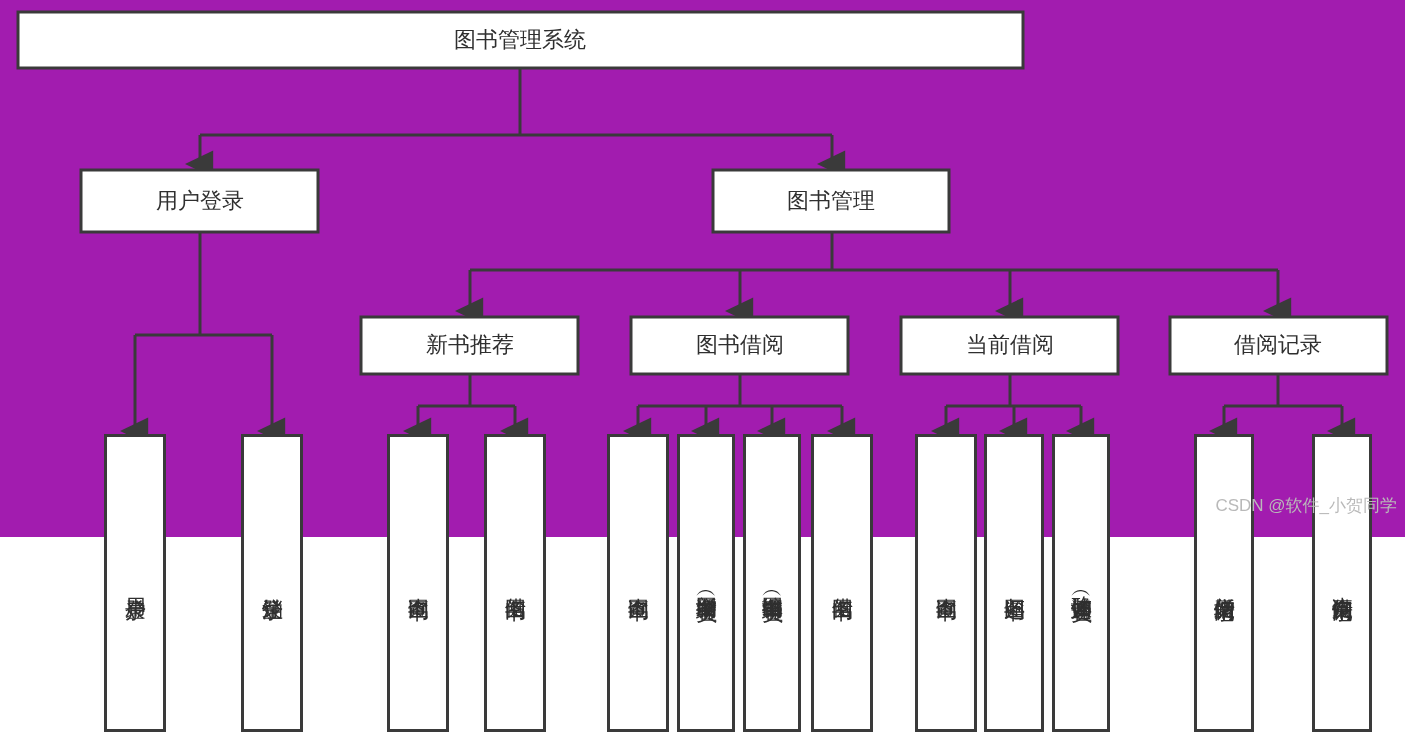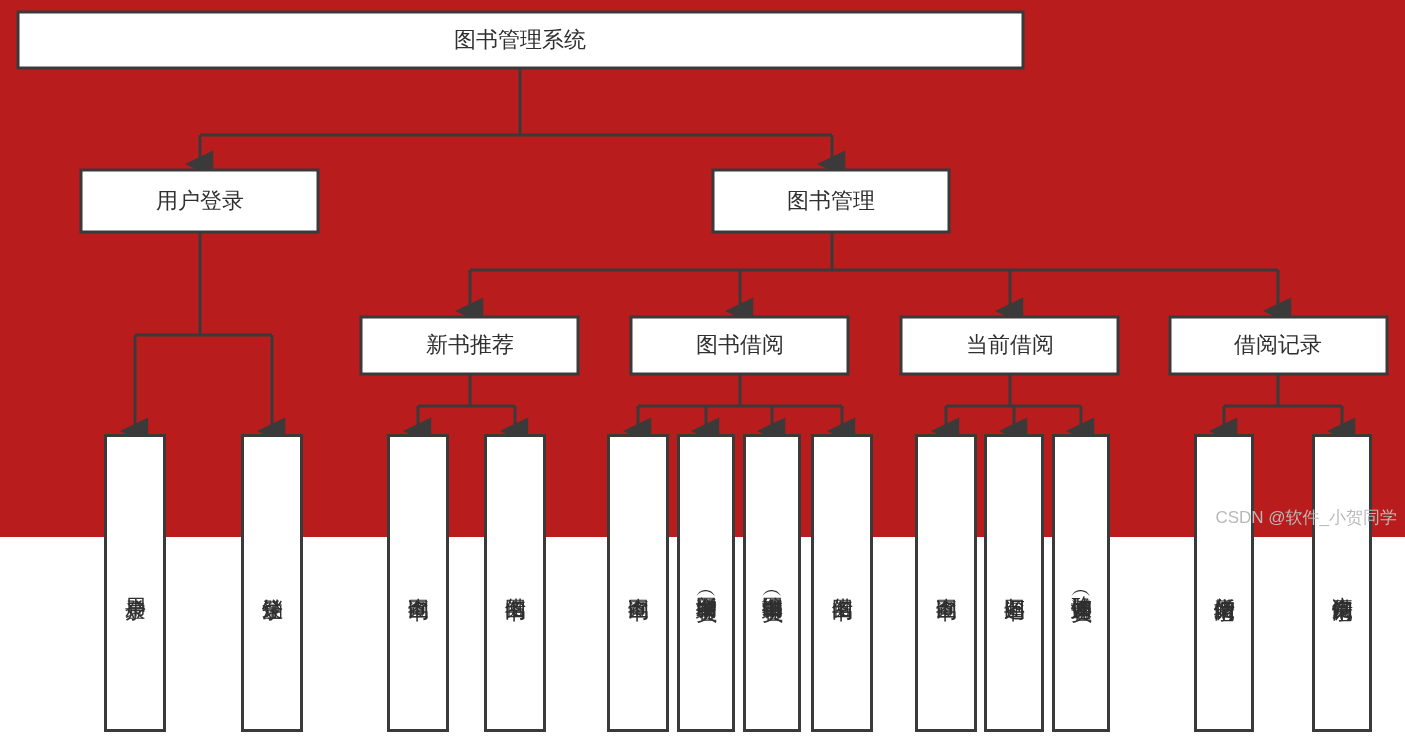--- a/index.html
+++ b/index.html
@@ -1,30 +1,30 @@
 <!DOCTYPE html>
 <html><head>
 <meta charset="utf-8">
 <style>
   html,body{margin:0;padding:0;background:#ffffff;}
   body{width:1405px;height:747px;overflow:hidden;
        font-family:"Liberation Sans","DejaVu Sans",sans-serif;}
-  #diagram-root{position:relative;width:1405px;height:537px;background:#b91c1c;}
+  #diagram-root{position:relative;width:1405px;height:537px;background:#a21caf;}
   svg#flow{position:absolute;left:0;top:0;width:1405px;height:747px;display:block;}
   .box-rect{fill:#ffffff;stroke:#3a3a3a;stroke-width:3;}
   .conn{stroke:#3a3a3a;stroke-width:3;fill:none;stroke-linecap:butt;}
   .node-label{fill:#2f2f2f;font-family:"Liberation Sans","DejaVu Sans",sans-serif;
               font-size:22px;text-anchor:middle;dominant-baseline:middle;}
   .vleaf{position:absolute;box-sizing:border-box;border:3px solid #3a3a3a;background:#fff;
          display:flex;align-items:center;justify-content:center;overflow:hidden;}
   .vleaf span{writing-mode:vertical-rl;text-orientation:upright;
               font-family:"Liberation Sans","DejaVu Sans",sans-serif;
               font-size:21px;line-height:1.18;letter-spacing:1px;color:#2f2f2f;
               white-space:nowrap;}
-  .watermark{position:absolute;right:8px;bottom:8px;font-size:17px;color:#b9b9b9;
+  .watermark{position:absolute;right:8px;bottom:20px;font-size:17px;color:#b9b9b9;
              font-family:"Liberation Sans","DejaVu Sans",sans-serif;white-space:nowrap;}
 </style>
 </head>
 <body>
 
 <div id="diagram-root">
 
   <svg id="flow" viewBox="0 0 1405 747">
     <defs>
       <marker id="arrowhead" markerWidth="11" markerHeight="11" refX="4.2" refY="5" orient="auto" markerUnits="strokeWidth">

